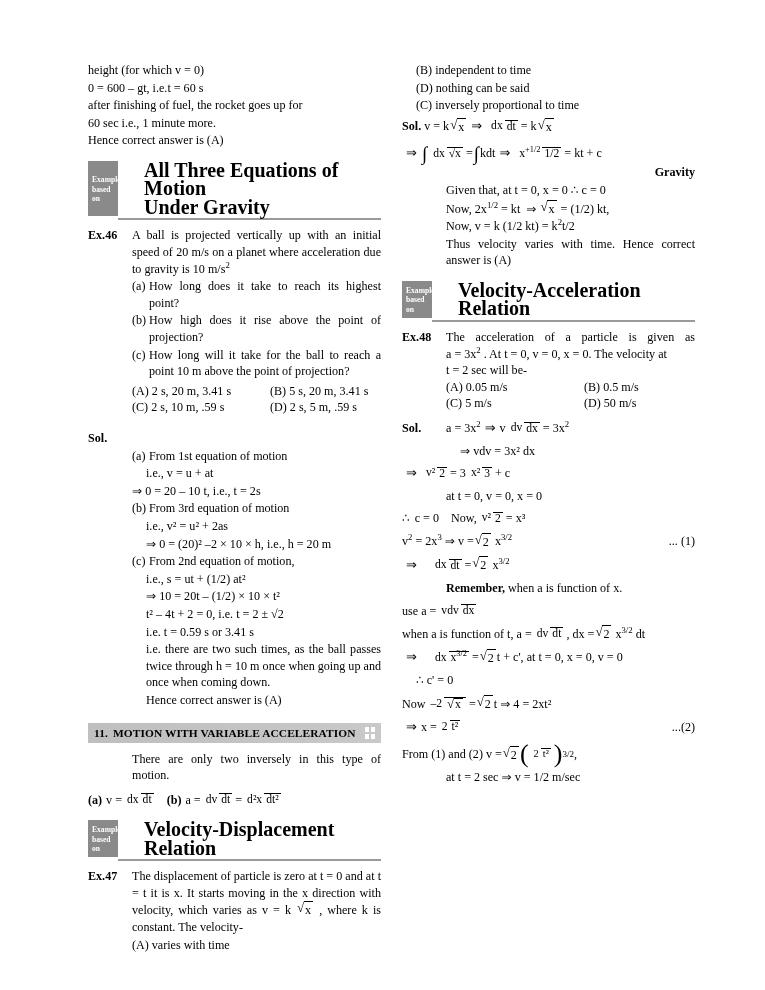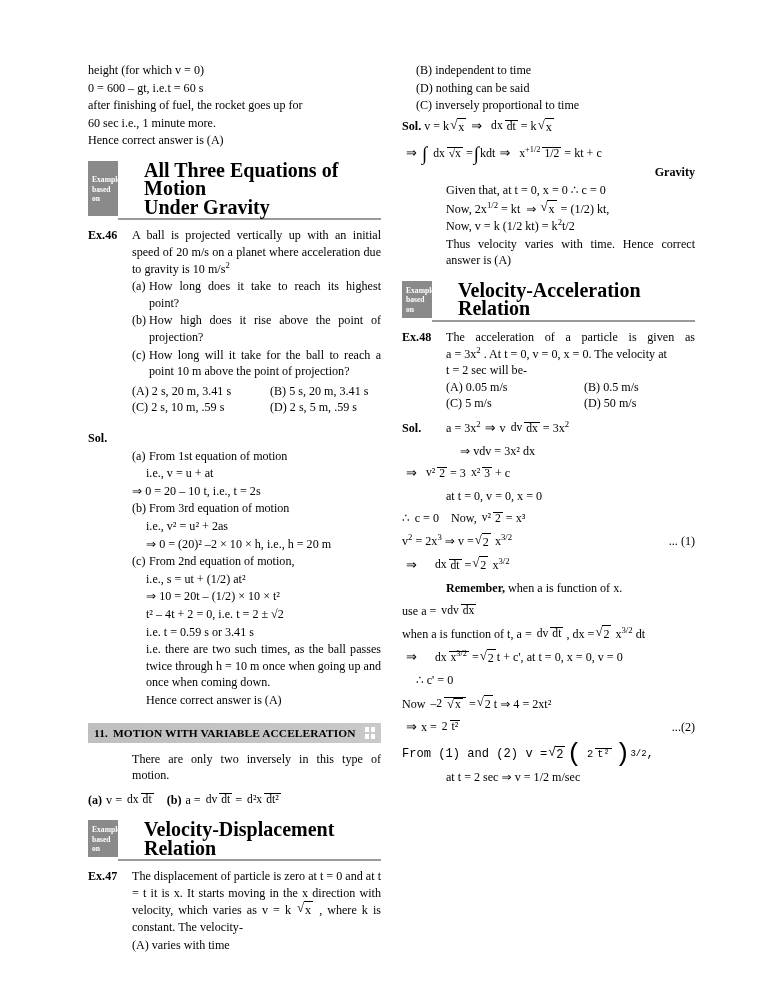--- a/index.html
+++ b/index.html
@@ -486,21 +486,21 @@
     <div class="mathline tall">
       <span class="arrow">⇒</span>
       <span>x =</span>
       <span class="frac">
         <span class="num">2</span>
         <span class="den">t²</span>
       </span>
       <span class="eqno">...(2)</span>
     </div>
 
-    <div class="mathline tall indent44" style="margin-top:10px;font-family:Liberation Mono, monospace;">
+    <div class="mathline tall indent44" style="margin-top:10px;">
       <span>From (1) and (2)   v = </span>
       <span class="sqrt"><span>2</span></span>
       <span class="bigparen">(</span>
       <span class="frac small">
         <span class="num">2</span>
         <span class="den">t²</span>
       </span>
       <span class="bigparen">)</span>
       <sup style="font-size:9px;">3/2</sup>
       <span>,</span>

